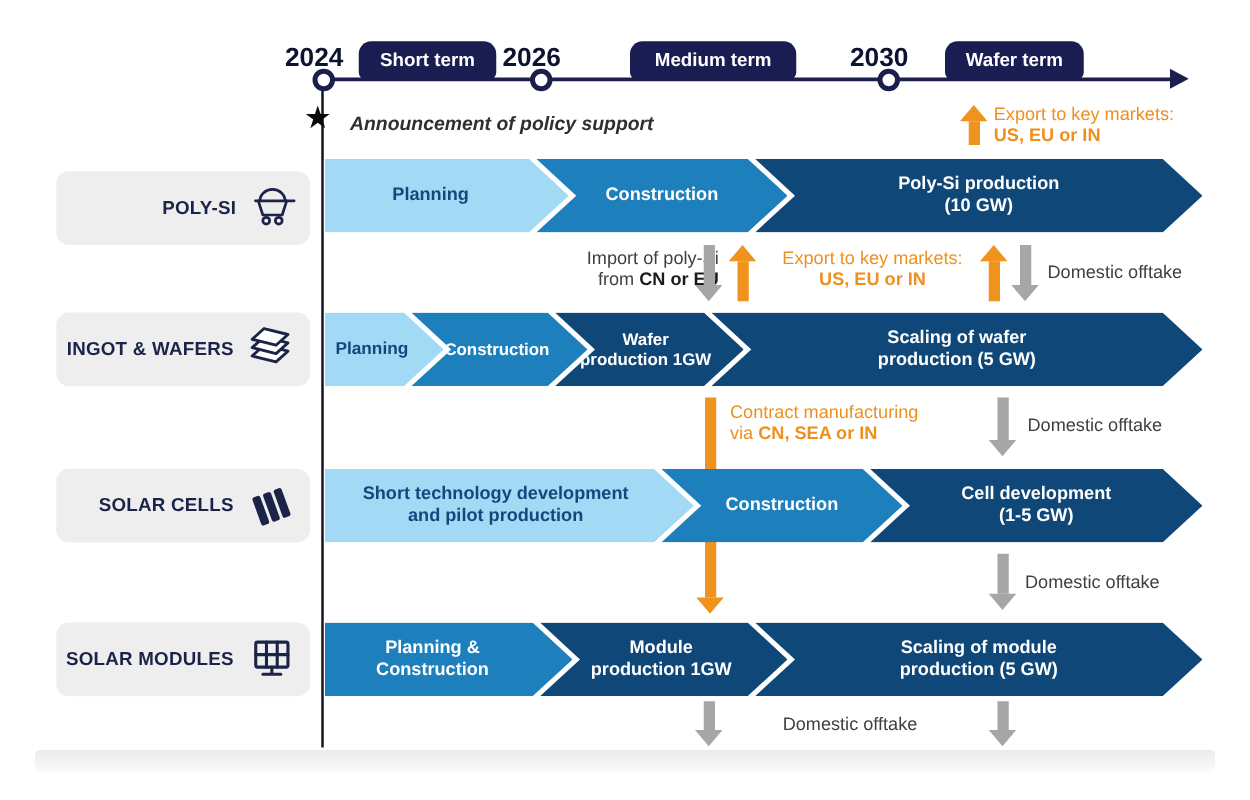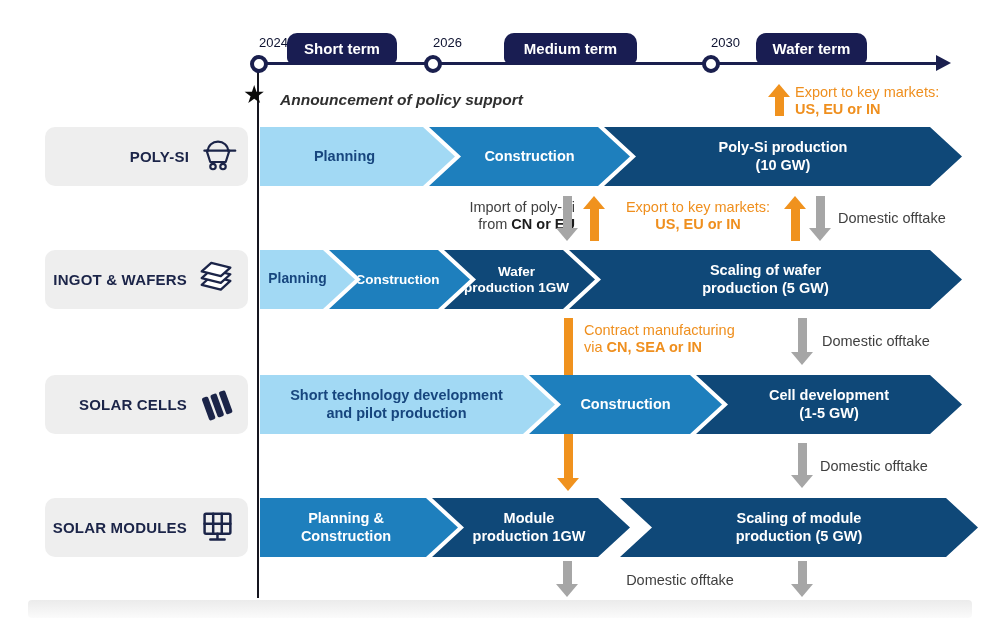--- a/index.html
+++ b/index.html
@@ -5,21 +5,21 @@
   html,body{margin:0;padding:0;background:#fff;}
   .canvas{position:relative;width:1000px;height:640px;background:#ffffff;overflow:hidden;
           font-family:"Liberation Sans",sans-serif;color:#1b2448;}
 
   
   .tl-line{position:absolute;left:258px;top:62px;width:682px;height:3px;background:#1a1f4e;z-index:3;}
   .tl-arrowhead{position:absolute;left:936px;top:55px;width:0;height:0;z-index:3;
     border-left:15px solid #1a1f4e;border-top:8px solid transparent;border-bottom:8px solid transparent;}
   .tl-circle{position:absolute;top:55px;width:10px;height:10px;background:#fff;
     border:4px solid #1a1f4e;border-radius:50%;z-index:4;}
-  .tl-year{position:absolute;top:35px;width:60px;text-align:right;font-size:13px;font-weight:400;color:#0d1230;z-index:4;}
+  .tl-year{position:absolute;top:35px;width:60px;text-align:left;font-size:21px;font-weight:700;color:#0d1230;z-index:4;}
   .tl-pill{position:absolute;top:33px;height:31px;background:#191d52;color:#fff;z-index:4;
     border-radius:10px 10px 6px 6px;display:flex;align-items:center;justify-content:center;
     font-size:15px;font-weight:700;}
   .vline{position:absolute;left:257px;top:71px;width:2px;height:527px;background:#15151f;z-index:2;}
   .star{position:absolute;left:243px;top:82px;font-size:25px;color:#0a0a0a;z-index:6;line-height:1;}
   .policy-note{position:absolute;left:280px;top:91px;font-size:15.5px;font-weight:700;font-style:italic;color:#2f2f2f;z-index:6;}
 
   
   .rowlabel{position:absolute;left:45px;width:203px;height:59px;background:#eeeeee;border-radius:10px;
     display:flex;align-items:center;justify-content:flex-end;gap:9px;padding-right:10px;box-sizing:border-box;z-index:5;}
@@ -86,21 +86,21 @@
 
   <div class="varrow orange" style="left:768px;top:84px;z-index:6;">
     <div class="head-up"></div>
     <div class="shaft" style="height:19px;"></div>
   </div>
   <div class="ann orangetext" style="left:795px;top:84px;">
     <span class="ln">Export to key markets:</span>
     <b class="ln">US, EU or IN</b>
   </div>
 
-  <div class="rowlabel" style="top:127px;">
+  <div class="rowlabel" style="top:137px;">
     <span class="lab">POLY-SI</span>
     <svg width="40" height="38" viewBox="0 0 44 40">
       <g fill="none" stroke="#1b2448" stroke-width="2.4" stroke-linejoin="round" stroke-linecap="round">
         <path d="M11 13 a11 10 0 0 1 22 0"></path>
         <path d="M7 13 h31 M38 13 h3"></path>
         <path d="M9.5 13 L13.5 25.5 H30.5 L34.5 13"></path>
         <circle cx="16.5" cy="30.5" r="3"></circle>
         <circle cx="27.5" cy="30.5" r="3"></circle>
       </g>
     </svg>
@@ -238,21 +238,21 @@
         <span>Planning &amp;</span>
         <span>Construction</span>
       </div>
     </div>
     <div class="seg dark notch" style="left:172px;width:198px;padding-left:24px;padding-right:28px;">
       <div class="txt">
         <span>Module</span>
         <span>production 1GW</span>
       </div>
     </div>
-    <div class="seg dark notch" style="left:360px;width:358px;">
+    <div class="seg dark notch" style="left:344px;width:358px;">
       <div class="txt">
         <span>Scaling of module</span>
         <span>production (5 GW)</span>
       </div>
     </div>
   </div>
 
   <div class="varrow gray" style="left:556px;top:561px;z-index:6;">
     <div class="shaft" style="height:23px;"></div>
     <div class="head-down"></div>

